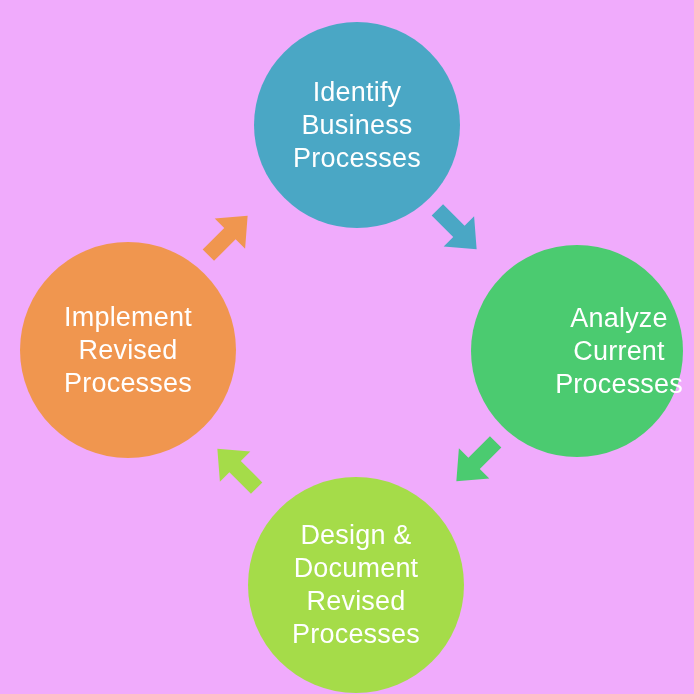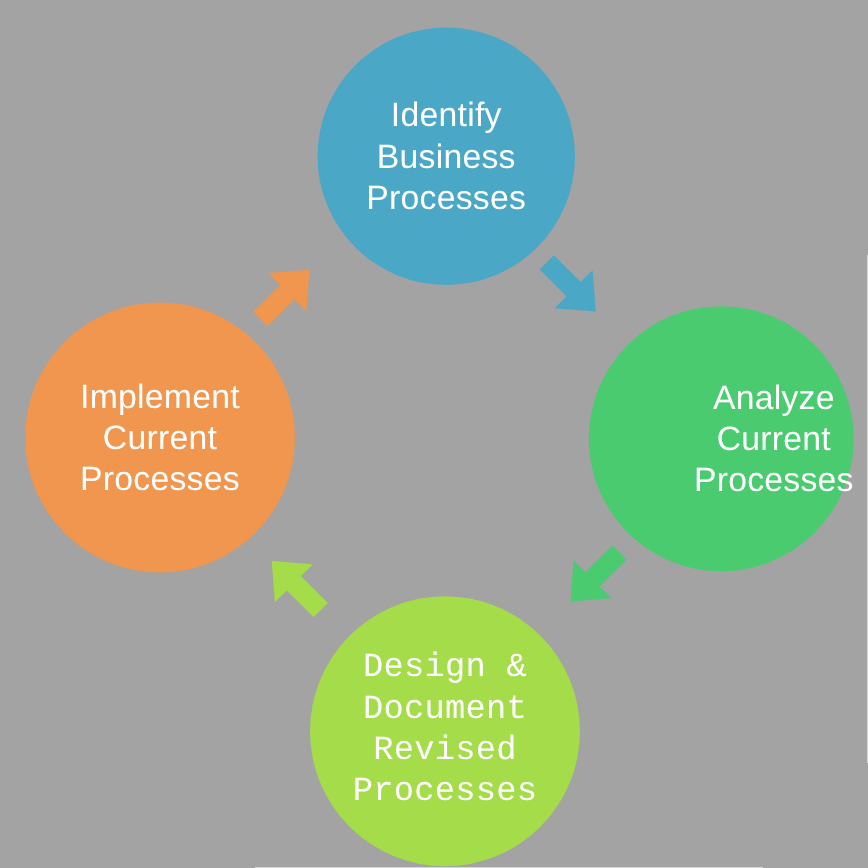--- a/index.html
+++ b/index.html
@@ -4,42 +4,42 @@
 <style>
   html, body {
     margin: 0;
     padding: 0;
     background: #ffffff;
   }
   .stage {
     position: relative;
     width: 694px;
     height: 694px;
-    background: #a3a3a3;
+    background: #f0abfc;
     overflow: hidden;
     font-family: "Liberation Sans", sans-serif;
   }
   .node {
     position: absolute;
     border-radius: 50%;
     display: flex;
     align-items: center;
     justify-content: center;
     text-align: center;
   }
   .node-label {
     color: #ffffff;
     font-size: 27px;
     line-height: 33px;
     white-space: pre-line;
     letter-spacing: 0.2px;
   }
   .node-top    { left: 254px; top: 22px;  width: 206px; height: 206px; }
   .node-right  { left: 471px; top: 245px; width: 212px; height: 212px; }
-  .node-bottom { left: 248px; top: 477px; width: 216px; height: 216px; font-family: Liberation Mono, monospace; }
+  .node-bottom { left: 248px; top: 477px; width: 216px; height: 216px; }
   .node-left   { left: 20px;  top: 242px; width: 216px; height: 216px; }
 
   .arrow {
     position: absolute;
     width: 56px;
     height: 43px;
     overflow: visible;
   }
   .arrow-top-right    { left: 429px; top: 208px; transform: rotate(45deg); }
   .arrow-right-bottom { left: 448px; top: 440px; transform: rotate(135deg); }
@@ -65,21 +65,21 @@
 
   <div class="node node-bottom" style="background: rgb(165, 220, 73);">
     <span class="node-label">Design &amp;
 Document
 Revised
 Processes</span>
   </div>
 
   <div class="node node-left" style="background: rgb(240, 150, 79);">
     <span class="node-label">Implement
-Current
+Revised
 Processes</span>
   </div>
 
   <svg class="arrow arrow-top-right" viewBox="0 0 62 48">
     <polygon points="0,15 34,15 34,0 62,24 34,48 34,33 0,33" fill="#4AA7C5"></polygon>
   </svg>
 
   <svg class="arrow arrow-right-bottom" viewBox="0 0 62 48">
     <polygon points="0,15 34,15 34,0 62,24 34,48 34,33 0,33" fill="#4BCB70"></polygon>
   </svg>

